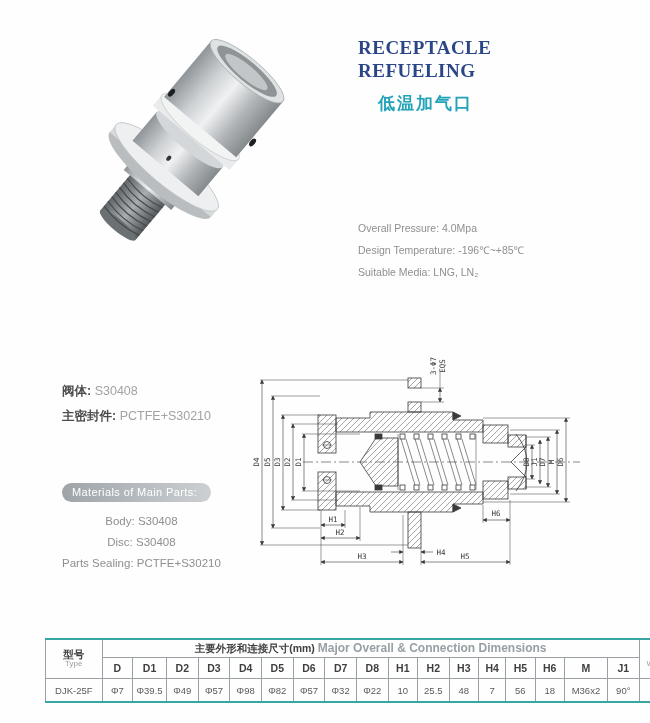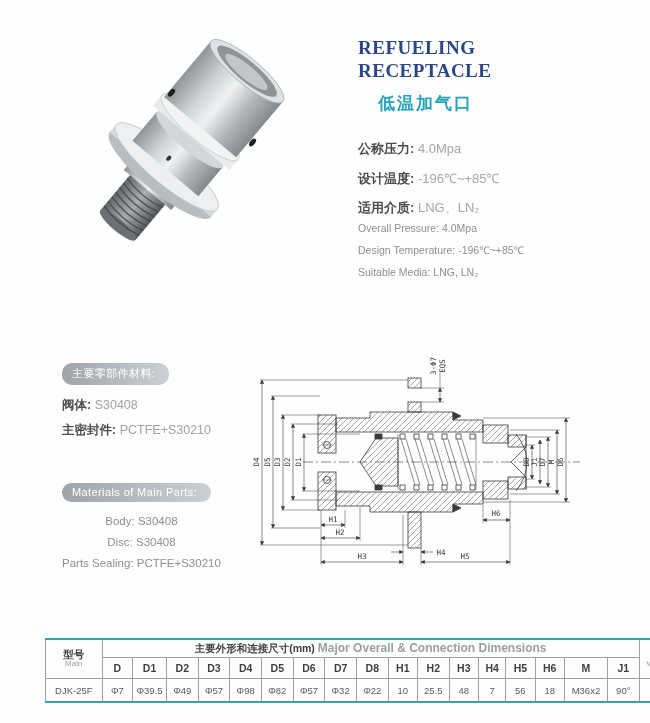--- a/index.html
+++ b/index.html
@@ -19,21 +19,21 @@
   .specs-cn .lbl{font-weight:bold;color:#4d4d4d;}
   .specs-cn .val{color:#a6a6a6;}
   .specs-en{left:358px;top:222px;font-size:10.5px;color:#8f8f8f;}
   .specs-en .row{margin-bottom:9px;}
 
   
   .pill{display:inline-block;padding:3px 14px 4px 10px;border-radius:10px;
         background:linear-gradient(90deg,#9fa4a9,#ccd0d3);color:#fff;font-size:11px;
         letter-spacing:.4px;}
   .mat-cn{left:62px;top:363px;}
-  .mat-cn .items{margin-top:12px;font-size:12.5px;}
+  .mat-cn .items{margin-top:20px;font-size:12.5px;}
   .mat-cn .row{margin-bottom:8px;}
   .mat-cn .lbl{font-weight:bold;color:#4d4d4d;}
   .mat-cn .val{color:#a2a2a2;}
   .mat-en{left:62px;top:482px;}
   .mat-en .items{margin-top:13px;font-size:11.5px;color:#8f8f8f;text-align:center;}
   .mat-en .row{margin-bottom:9px;}
 
   
   .dims-table{left:45px;top:638px;}
   table.spec{border-collapse:collapse;width:648px;table-layout:fixed;
@@ -103,49 +103,34 @@
 
         <ellipse cx="-44" cy="-30" rx="2.5" ry="4.5" fill="#1d1f21"></ellipse>
         <ellipse cx="50" cy="-44" rx="2.5" ry="4.5" fill="#1d1f21"></ellipse>
         <ellipse cx="-4" cy="22" rx="2" ry="3" fill="#33363a"></ellipse>
       </g>
     </svg>
   </div>
 
   <div class="abs title">
     <div class="en">
+      <div>RECEPTACLE</div>
       <div>REFUELING</div>
-      <div>RECEPTACLE</div>
     </div>
     <div class="cn">低温加气口</div>
   </div>
 
-  <div class="abs specs-cn">
-    <div class="row">
-      <span class="lbl">公称压力:</span>
-      <span class="val">4.0Mpa</span>
-    </div>
-    <div class="row">
-      <span class="lbl">设计温度:</span>
-      <span class="val">-196℃~+85℃</span>
-    </div>
-    <div class="row">
-      <span class="lbl">适用介质:</span>
-      <span class="val">LNG、LN₂</span>
-    </div>
-  </div>
 
   <div class="abs specs-en">
     <div class="row">Overall Pressure: 4.0Mpa</div>
     <div class="row">Design Temperature: -196℃~+85℃</div>
     <div class="row">Suitable Media: LNG, LN₂</div>
   </div>
 
   <div class="abs mat-cn">
-    <span class="pill">主要零部件材料:</span>
     <div class="items">
       <div class="row">
         <span class="lbl">阀体:</span>
         <span class="val">S30408</span>
       </div>
       <div class="row">
         <span class="lbl">主密封件:</span>
         <span class="val">PCTFE+S30210</span>
       </div>
     </div>
@@ -323,21 +308,21 @@
           <col style="width:26px">
           <col style="width:26px">
           <col style="width:38px">
         <col style="width:28px">
         <col style="width:47px">
       </colgroup>
       <tbody>
           <tr>
         <td rowspan="2" class="type-cell">
           <span>型号</span>
-          <span class="sub">Main</span>
+          <span class="sub">Type</span>
         </td>
         <th colspan="17" class="span-head">
           <span>主要外形和连接尺寸(mm)</span>
           <span class="sub">Major Overall &amp; Connection Dimensions</span>
         </th>
         <td rowspan="2" class="weight-cell">
           <span>重量</span>
           <span class="sub">Weight(kg)</span>
         </td>
       </tr>

